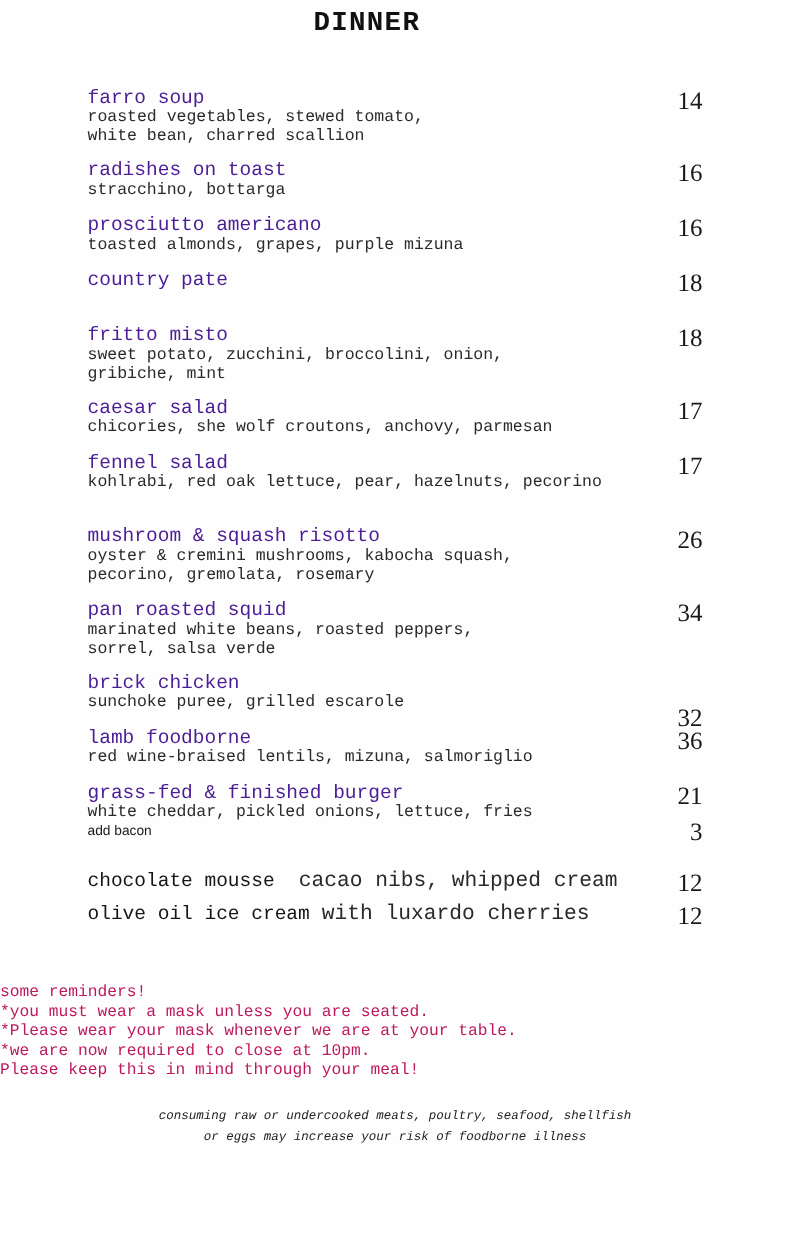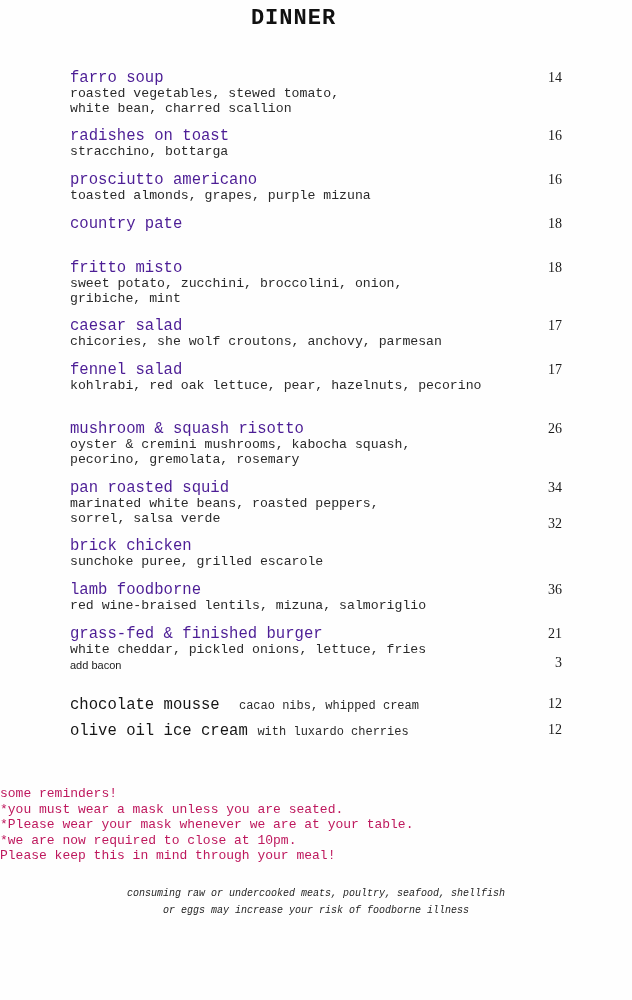--- a/index.html
+++ b/index.html
@@ -43,40 +43,40 @@
       line-height: 14.5px;
       color: #2a2a2a;
       white-space: pre;
     }
     .price {
       position: absolute;
       right: 70px;
       width: 40px;
       text-align: right;
       font-family: "Liberation Serif", serif;
-      font-size: 14px;
+      font-size: 20px;
       color: #1a1a1a;
     }
     .addon {
       font-family: "Liberation Sans", sans-serif;
       font-size: 11px;
       color: #1a1a1a;
       line-height: 14px;
     }
     .dessert {
       position: absolute;
       left: 70px;
       white-space: nowrap;
     }
     .dessert .dn {
       font-size: 15.6px;
       color: #151515;
     }
     .dessert .dd {
-      font-size: 12px;
+      font-size: 17px;
       color: #2a2a2a;
     }
     .reminders {
       position: absolute;
       top: 786px;
       left: 0;
       width: 632px;
       text-align: left;
       font-size: 13px;
       line-height: 15.5px;
@@ -153,21 +153,21 @@
   <div class="item-name">pan roasted squid</div>
   <div class="item-desc">marinated white beans, roasted peppers,
 sorrel, salsa verde</div>
 </div>
 <div class="price" style="top:480px;">34</div>
 
 <div class="item" style="top:538px;">
   <div class="item-name">brick chicken</div>
   <div class="item-desc">sunchoke puree, grilled escarole</div>
 </div>
-<div class="price" style="top:516px;">32</div>
+<div class="price" style="top:564px;">32</div>
 
 <div class="item" style="top:582px;">
   <div class="item-name">lamb foodborne</div>
   <div class="item-desc">red wine-braised lentils, mizuna, salmoriglio</div>
 </div>
 <div class="price" style="top:582px;">36</div>
 
 <div class="item" style="top:626px;">
   <div class="item-name">grass-fed &amp; finished burger</div>
   <div class="item-desc">white cheddar, pickled onions, lettuce, fries</div>

